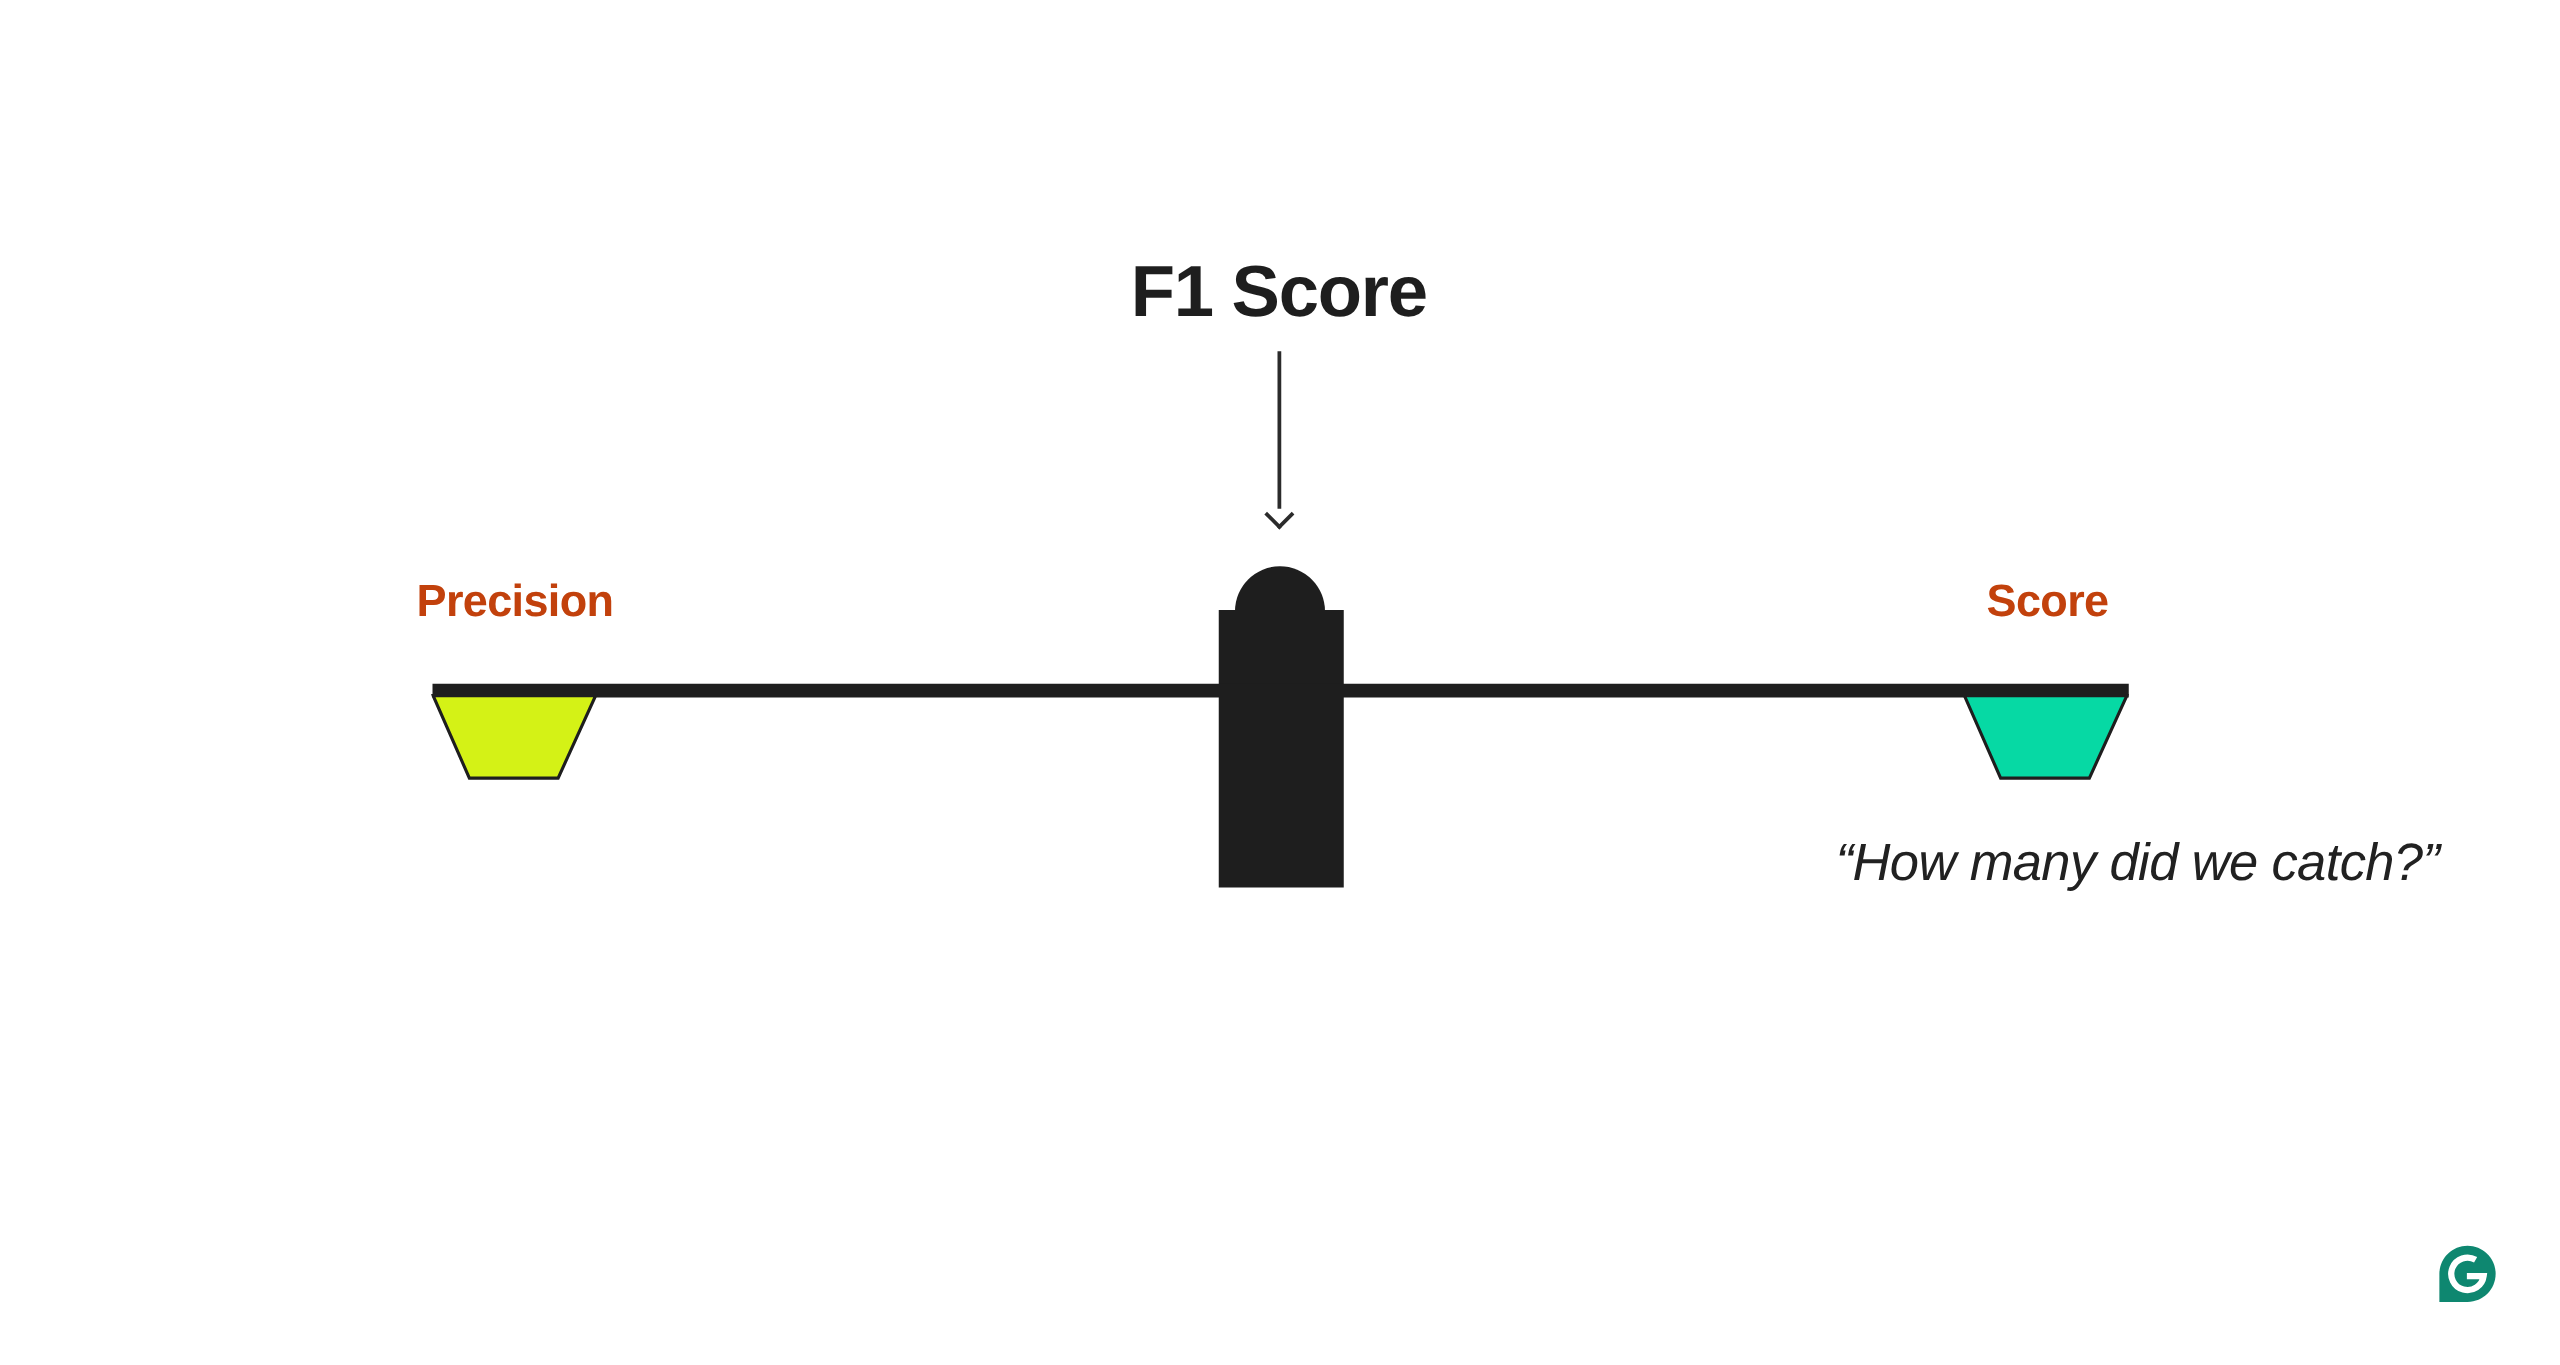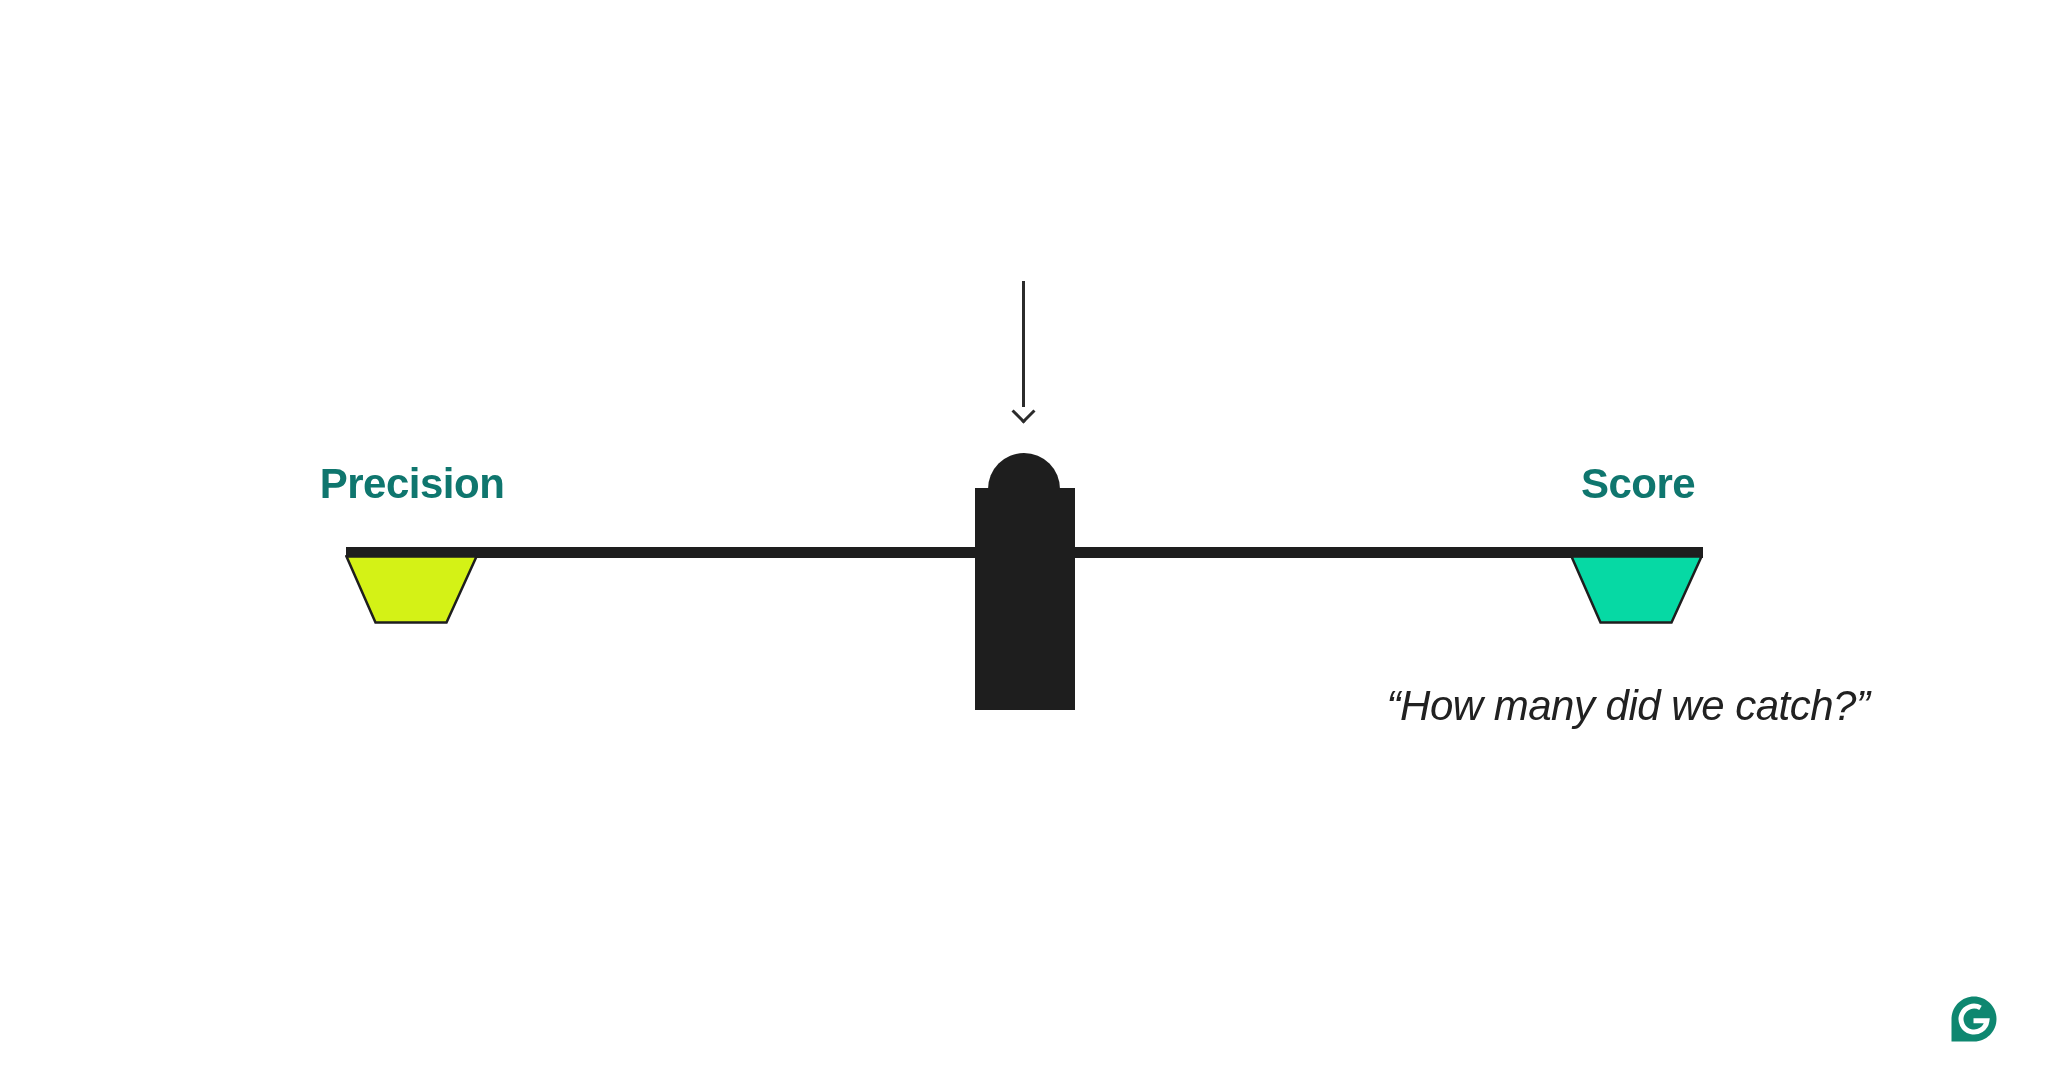--- a/index.html
+++ b/index.html
@@ -72,54 +72,55 @@
   .weight {
     position: absolute;
     top: 555px;
   }
   .weight.left  { left: 345px; }
   .weight.right { left: 1570px; }
   .side-label {
     position: absolute;
     top: 460px;
     transform: translateX(-50%);
-    font-size: 42px;
+    font-size: 36px;
     font-weight: 700;
     letter-spacing: -0.5px;
-    color: #0f766e;
+    color: #c2410c;
     white-space: nowrap;
   }
   .side-label.left  { left: 412px; }
   .side-label.right { left: 1638px; }
   .quote {
     position: absolute;
     top: 666px;
     transform: translateX(-50%);
     font-size: 42px;
     font-style: italic;
     font-weight: 400;
     letter-spacing: -0.5px;
     color: #212121;
     white-space: nowrap;
   }
   .quote.left  { left: 401px; }
-  .quote.right { left: 1628px; margin-top: 16px; }
+  .quote.right { left: 1710px; }
   .logo {
     position: absolute;
     left: 1951px;
     top: 996px;
     width: 46px;
     height: 47px;
   }
 </style>
 </head>
 <body>
 
 <div class="canvas">
 
+  <div class="title">F1 Score</div>
 
   <div class="arrow-line"></div>
   <div class="arrow-head"></div>
 
   <div class="fulcrum-dome"></div>
   <div class="fulcrum-body"></div>
 
   <div class="beam"></div>
 
   <div class="side-label left">Precision</div>

